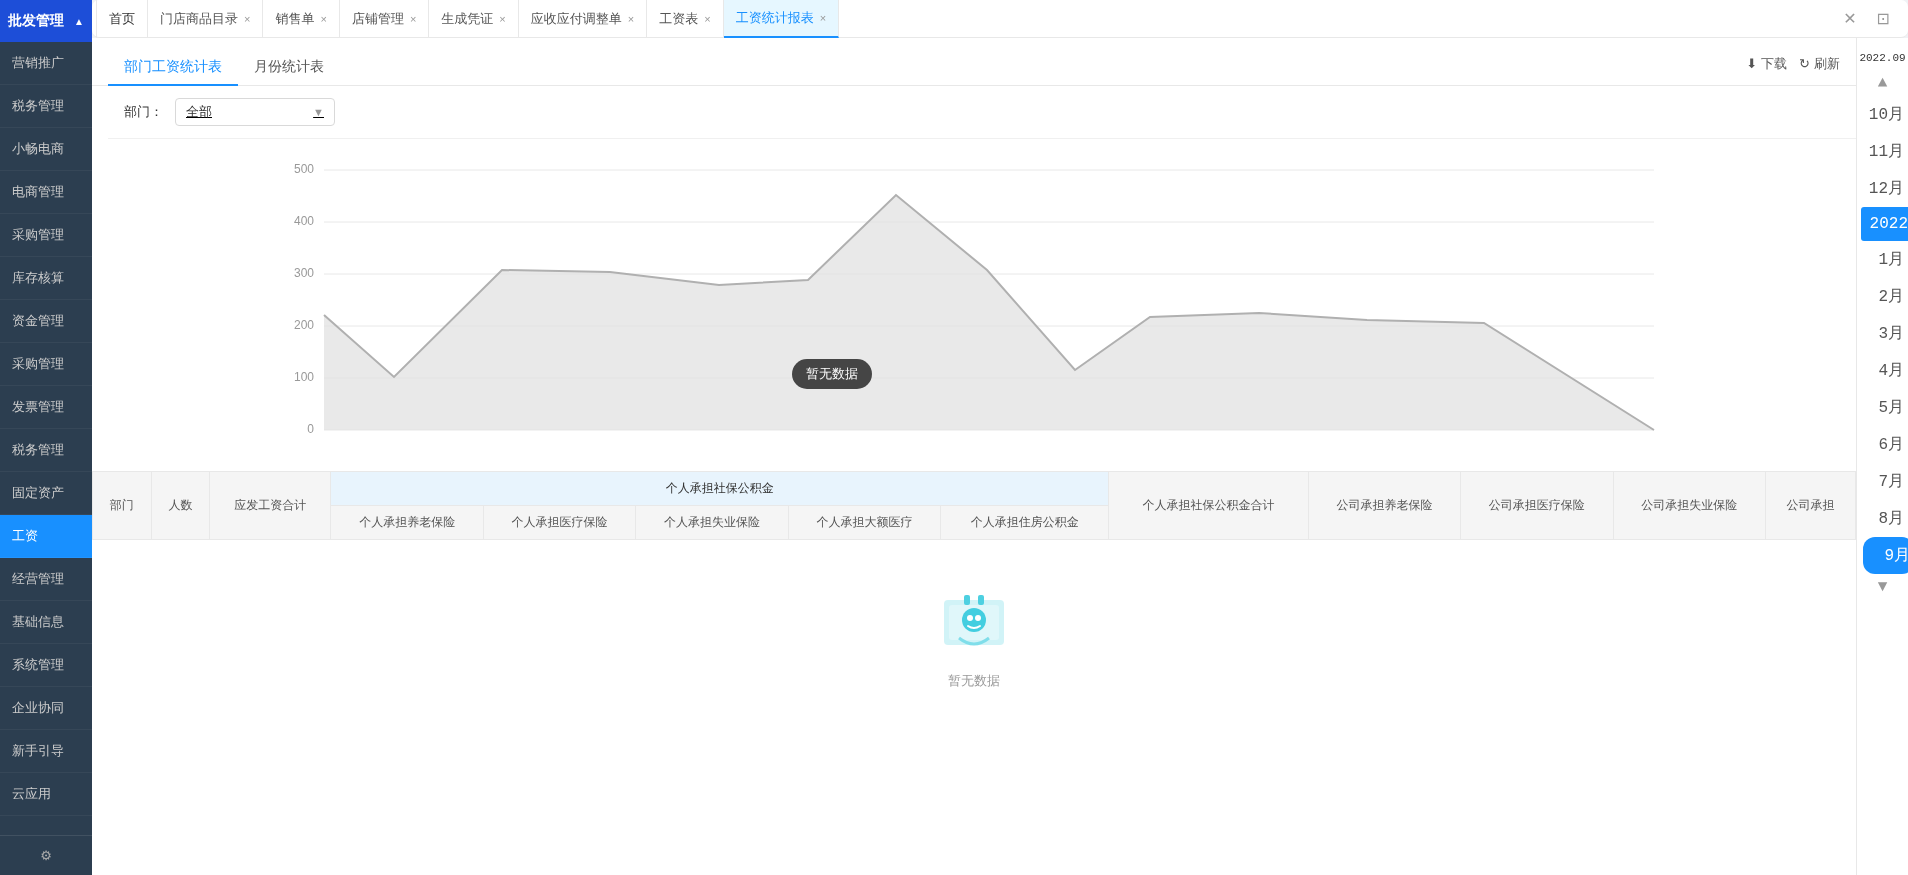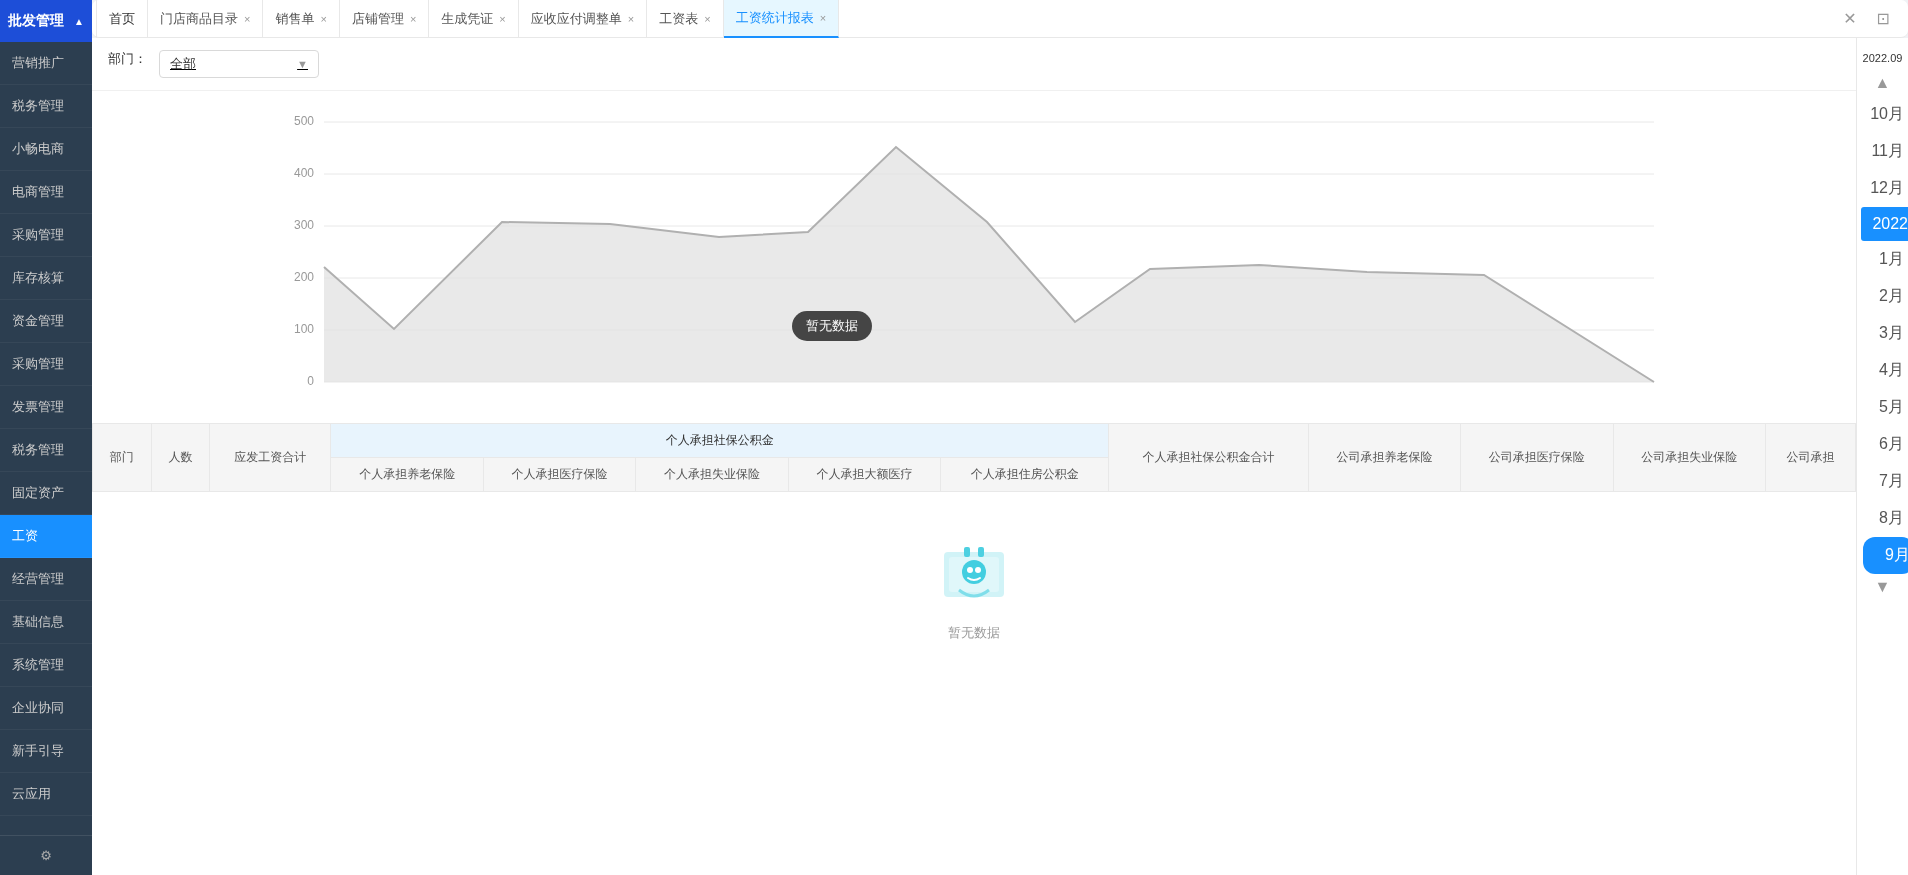--- a/index.html
+++ b/index.html
@@ -140,24 +140,26 @@
       display: flex;
       align-items: center;
       gap: 4px;
       cursor: pointer;
       color: #555;
     }
 
     
     .filter-bar {
       display: flex;
+      align-items: center;
       padding: 12px 16px;
       background: #fff;
       gap: 12px;
       border-bottom: 1px solid #f0f0f0;
+      margin-left: 16px;
     }
     .filter-label { color: #333; font-size: 13px; }
     .filter-select {
       display: flex;
       align-items: center;
       border: 1px solid #d9d9d9;
       border-radius: 4px;
       padding: 4px 10px;
       min-width: 160px;
       cursor: pointer;
@@ -231,20 +233,21 @@
     .date-panel {
       width: 52px;
       background: #fff;
       border-left: 1px solid #e8e8e8;
       display: flex;
       flex-direction: column;
       align-items: center;
       padding-top: 8px;
       overflow-y: auto;
       flex-shrink: 0;
+      font-family: Liberation Mono, monospace;
     }
     .date-panel-item {
       width: 100%;
       text-align: right;
       padding: 8px 4px;
       font-size: 16px;
       color: #555;
       cursor: pointer;
       position: relative;
     }
@@ -343,20 +346,36 @@
       </div>
     <div class="tab-bar-end">
       <span class="icon-btn">✕</span>
       <span class="icon-btn">⊡</span>
     </div>
   </div>
 
   <div class="page-content">
     <div class="content-area">
 
+      <div class="sub-tabs">
+        <div class="sub-tabs-left" id="sub-tabs-container">
+            <div class="sub-tab active">部门工资统计表</div>
+            <div class="sub-tab">月份统计表</div>
+          </div>
+        <div class="sub-tabs-right">
+          <div class="action-btn">
+            <span>⬇</span>
+            <span>下载</span>
+          </div>
+          <div class="action-btn">
+            <span>↻</span>
+            <span>刷新</span>
+          </div>
+        </div>
+      </div>
 
       <div class="filter-bar">
         <span class="filter-label">部门：</span>
         <div class="filter-select">
           <span>全部</span>
           <span class="chevron">▼</span>
         </div>
       </div>
 
       <div class="chart-container" style="position:relative;">

